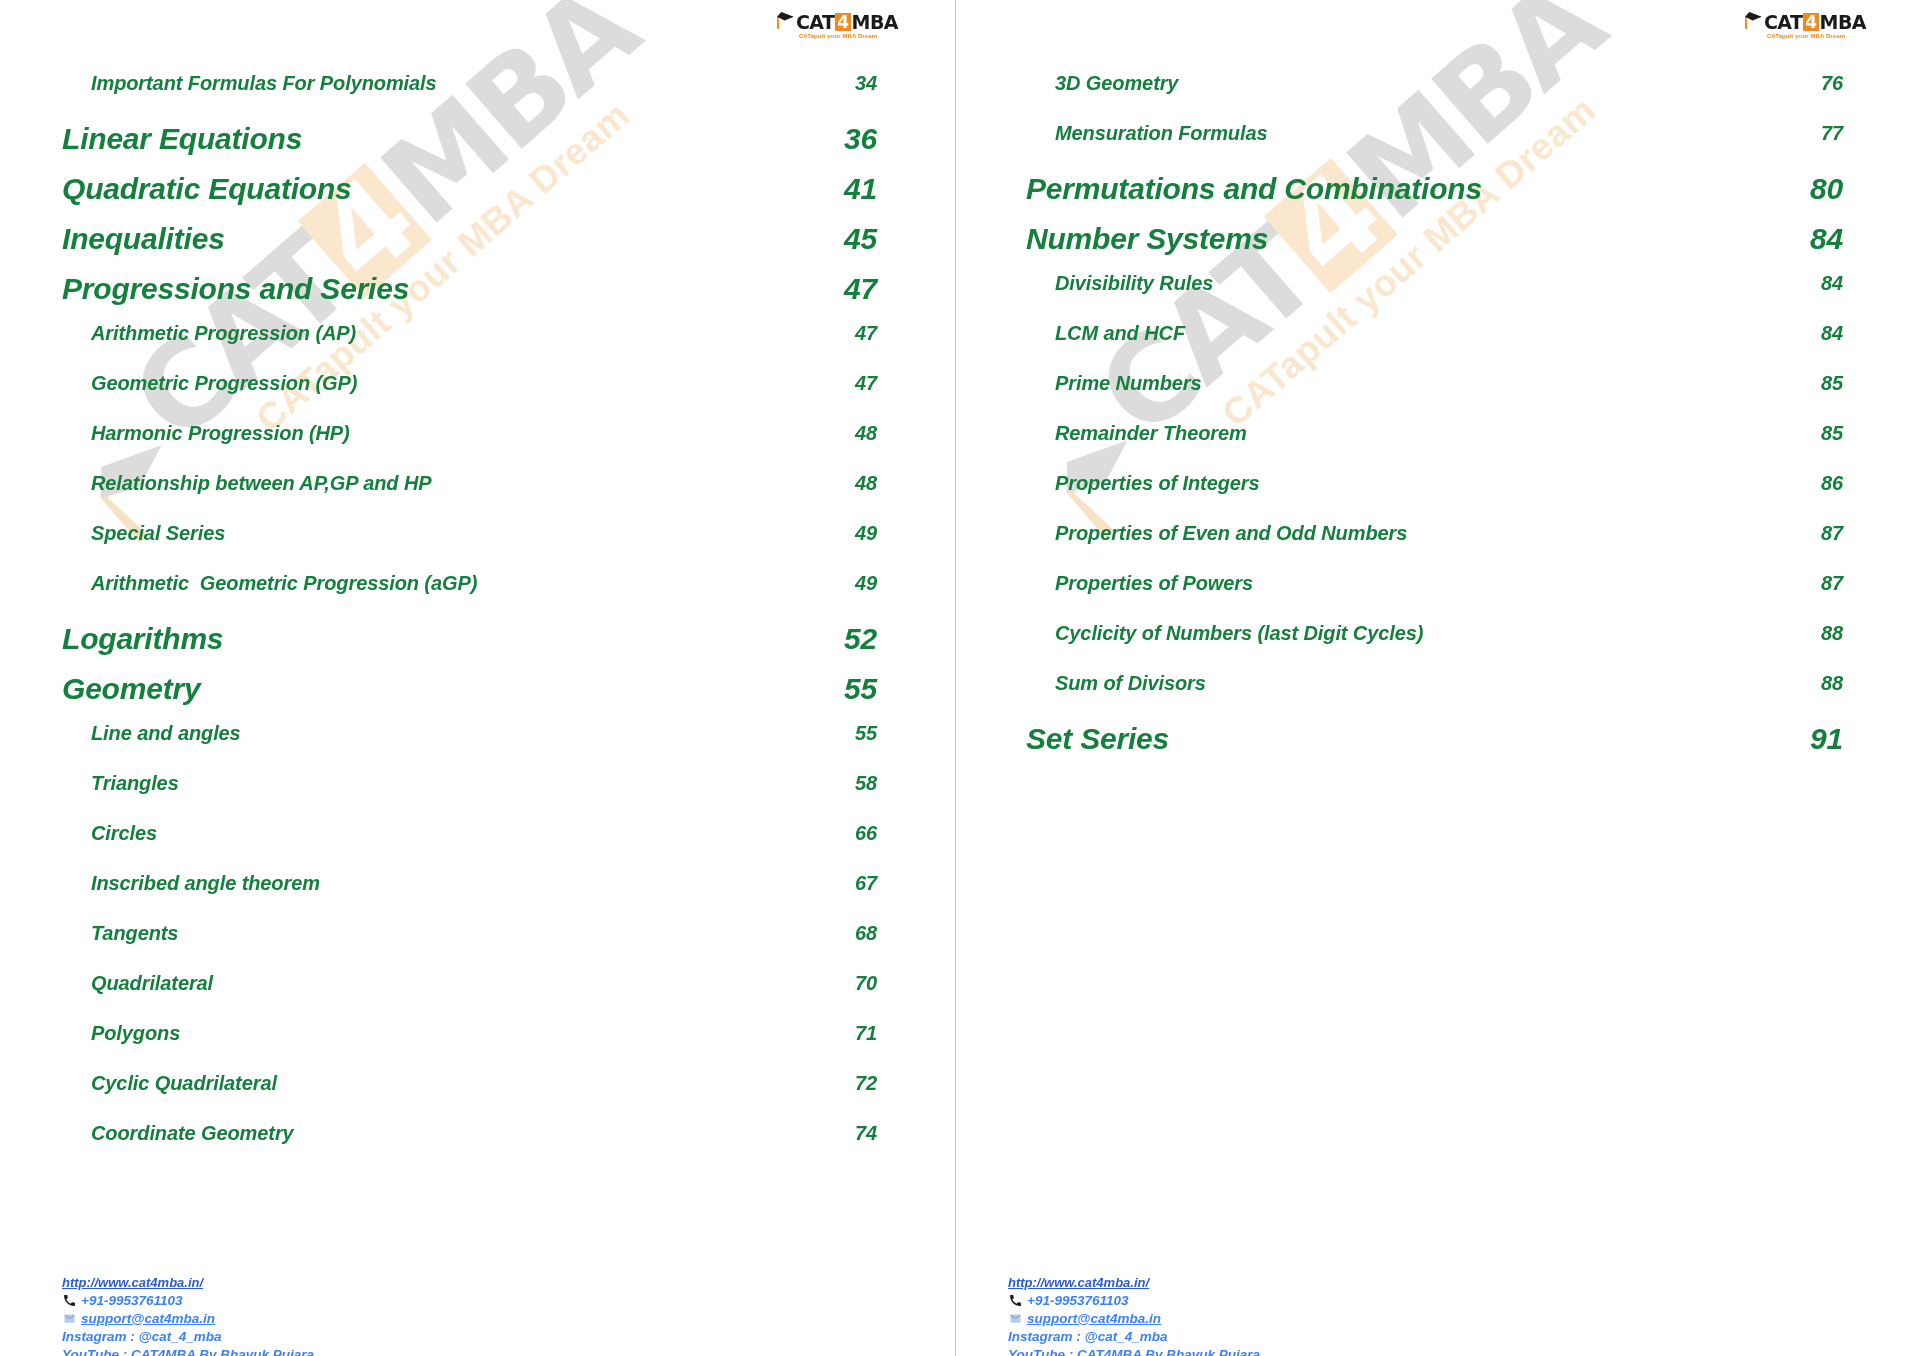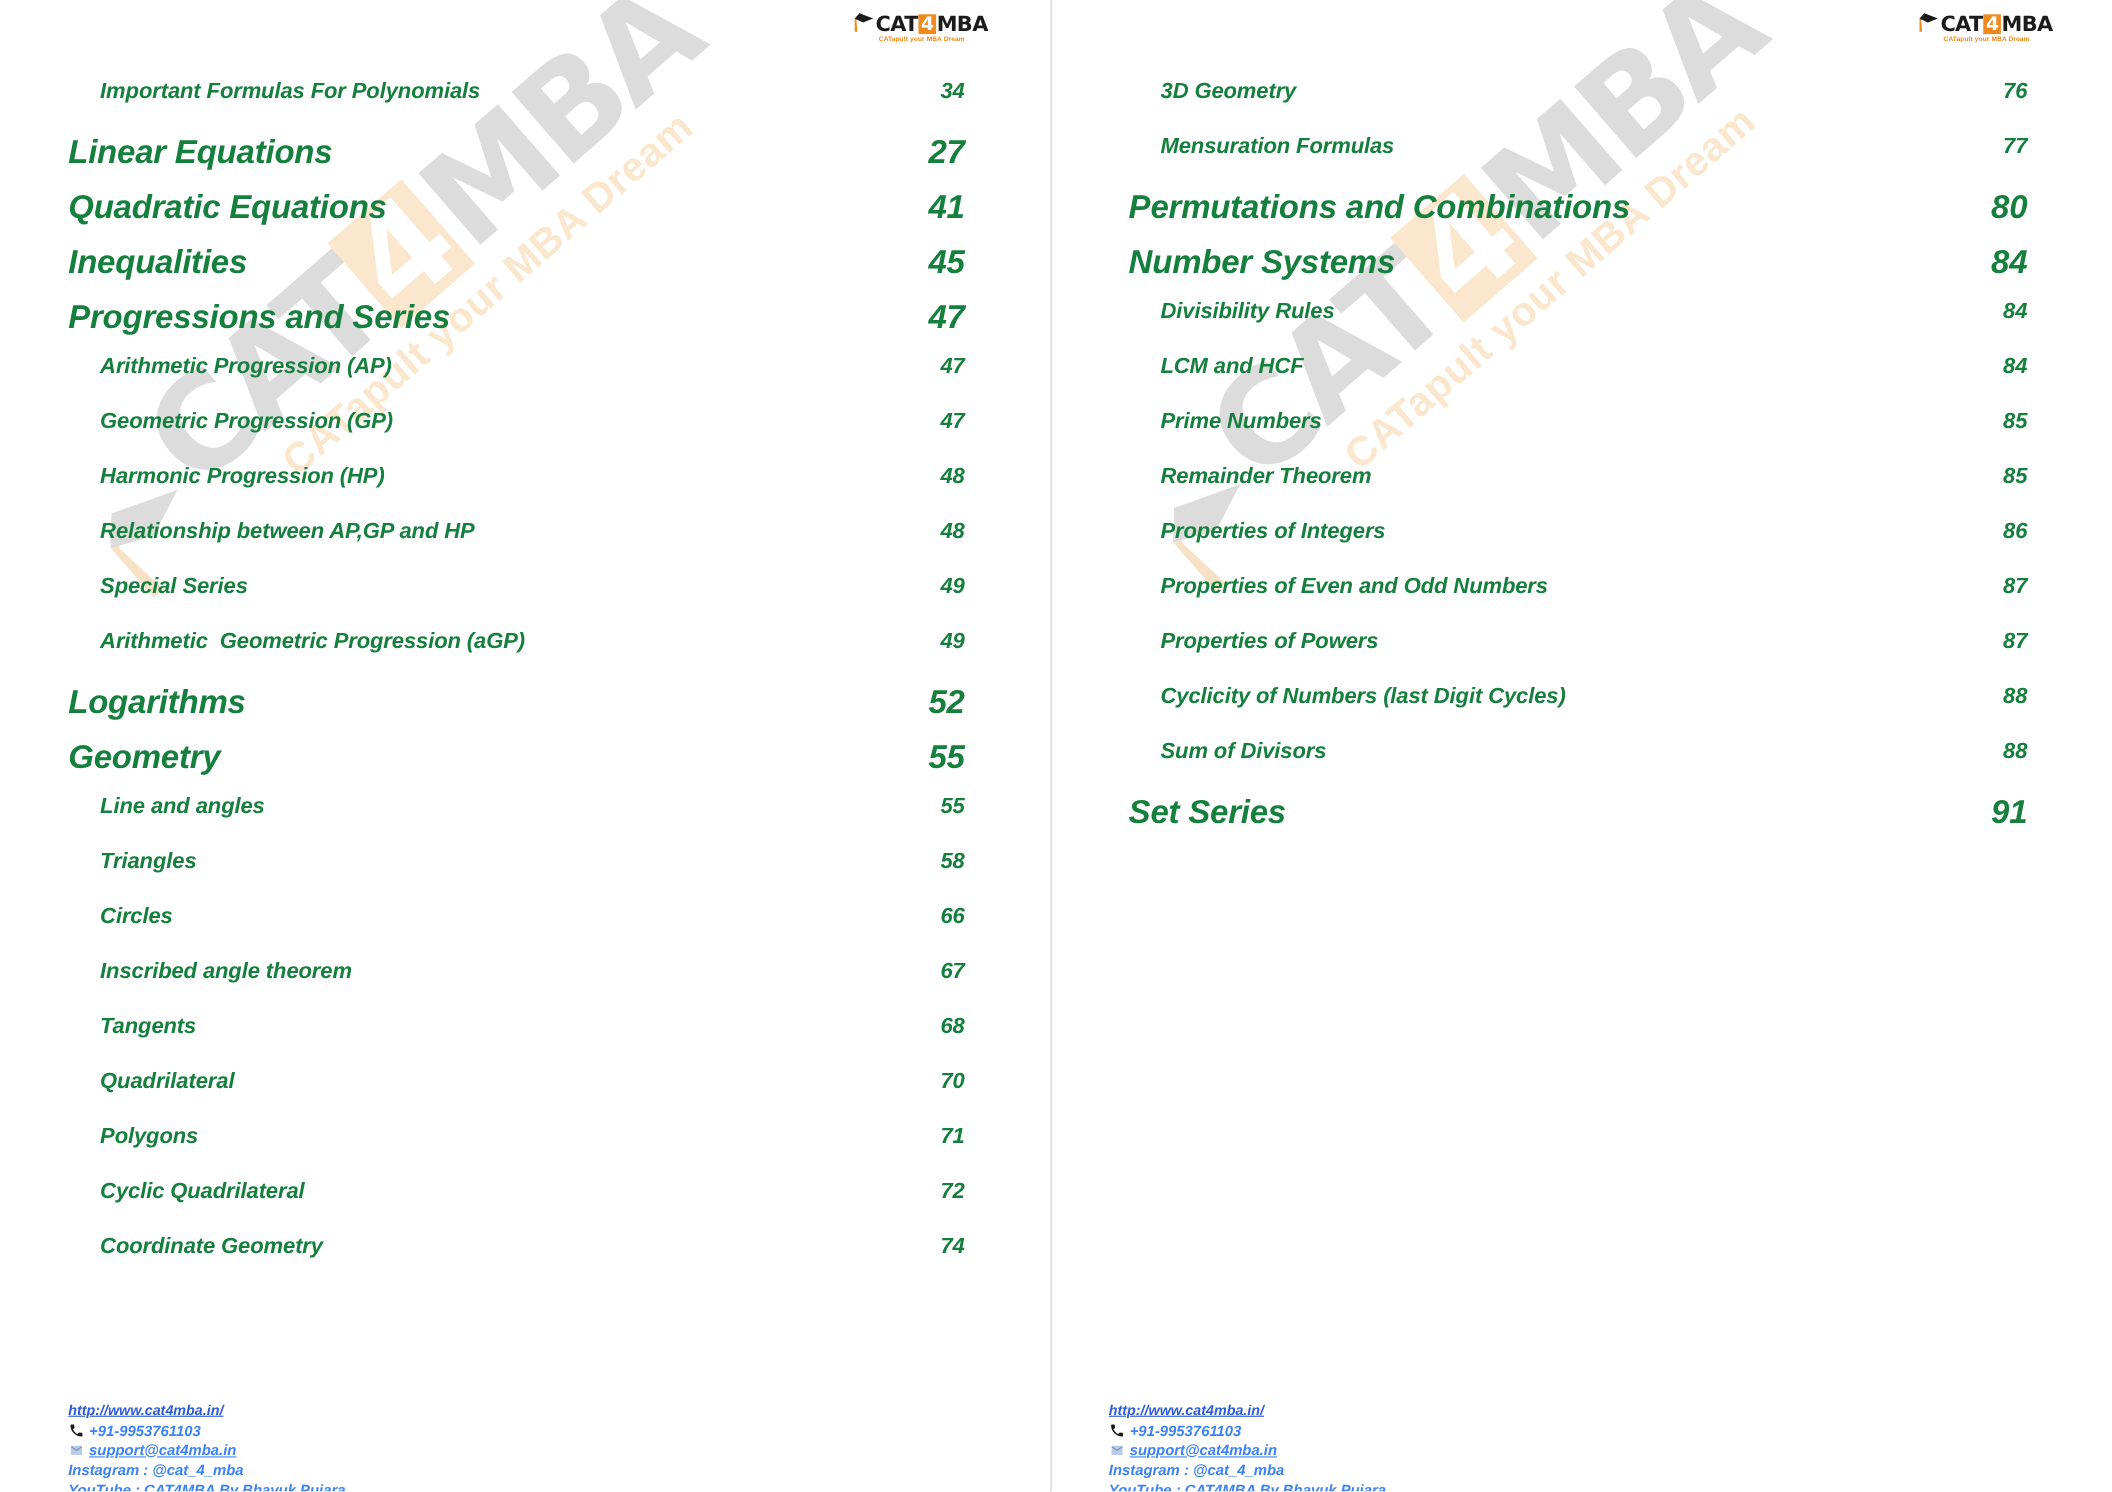--- a/index.html
+++ b/index.html
@@ -289,21 +289,21 @@
     </div>
 
     <div class="toc">
       <div class="toc-list">
           <div class="entry lvl2">
             <span class="title">Important Formulas For Polynomials</span>
             <span class="pageno">34</span>
           </div>
           <div class="entry lvl1">
             <span class="title">Linear Equations</span>
-            <span class="pageno">27</span>
+            <span class="pageno">36</span>
           </div>
           <div class="entry lvl1">
             <span class="title">Quadratic Equations</span>
             <span class="pageno">41</span>
           </div>
           <div class="entry lvl1">
             <span class="title">Inequalities</span>
             <span class="pageno">45</span>
           </div>
           <div class="entry lvl1">

